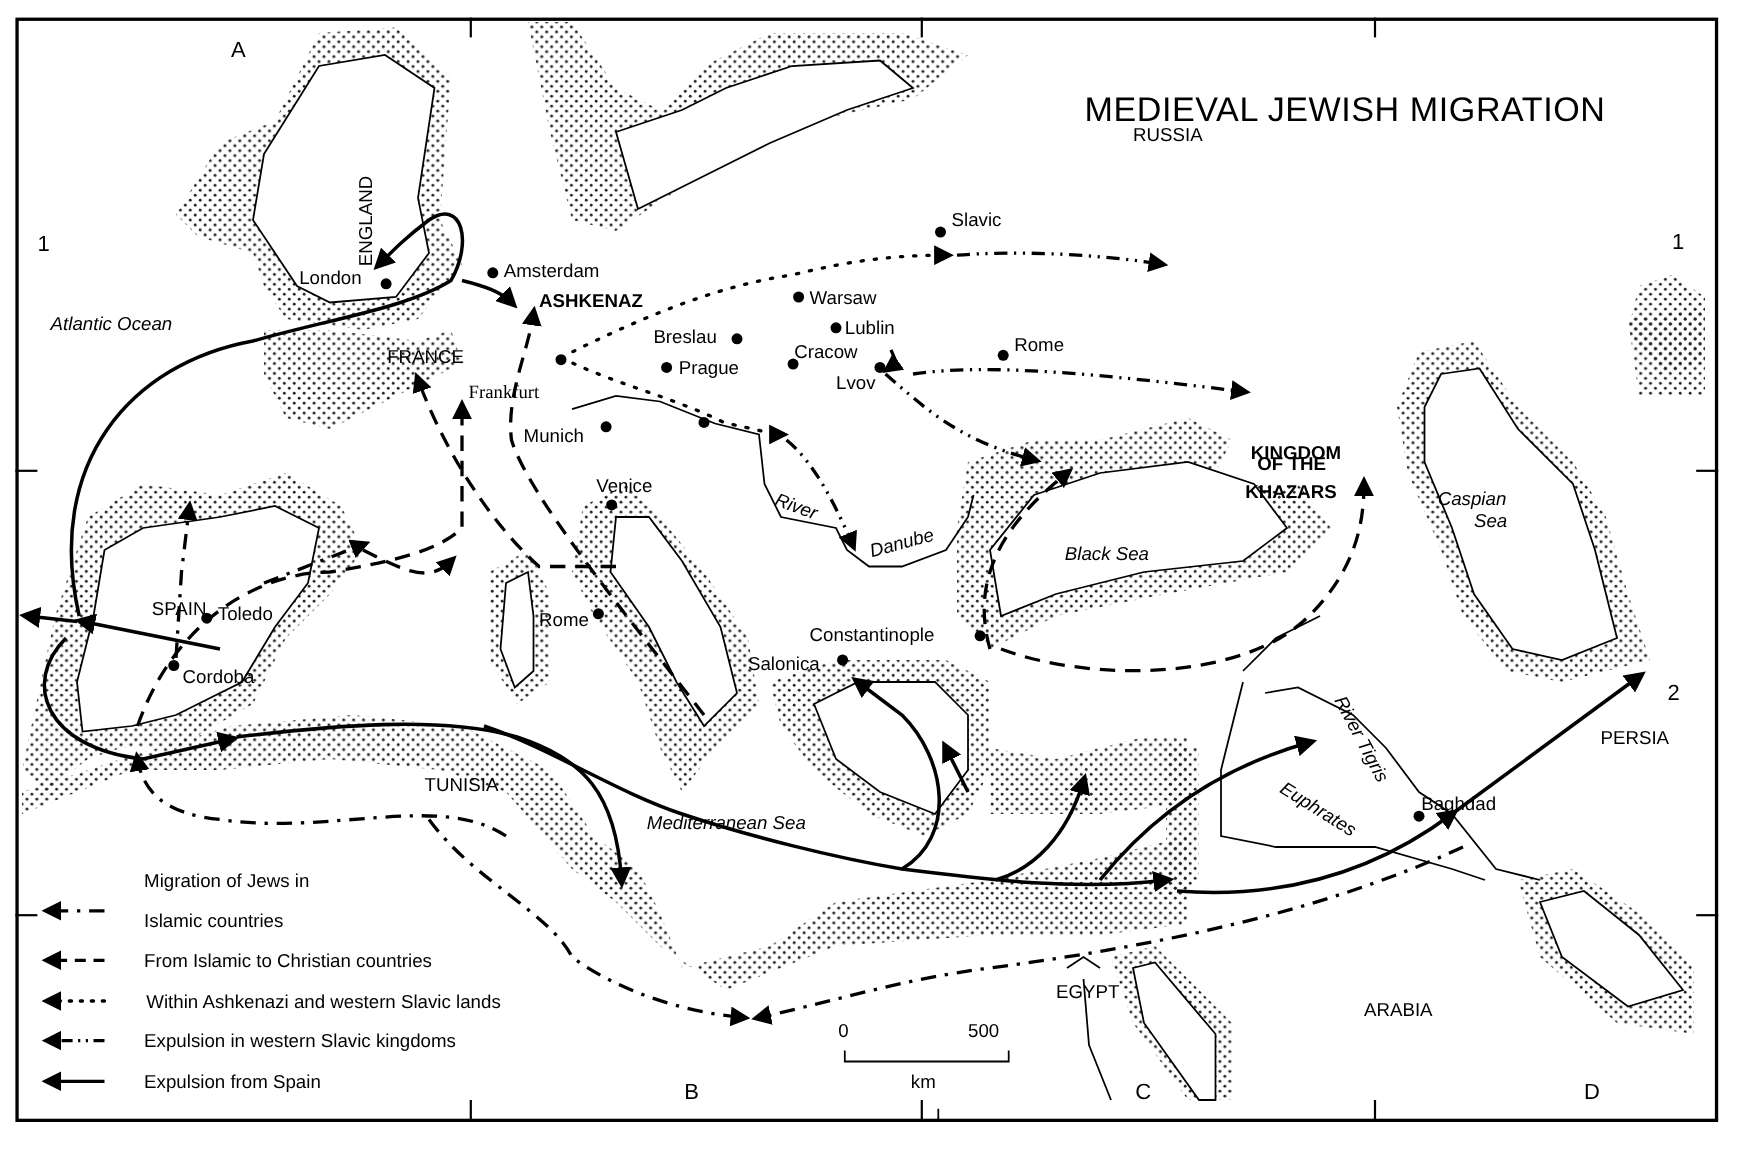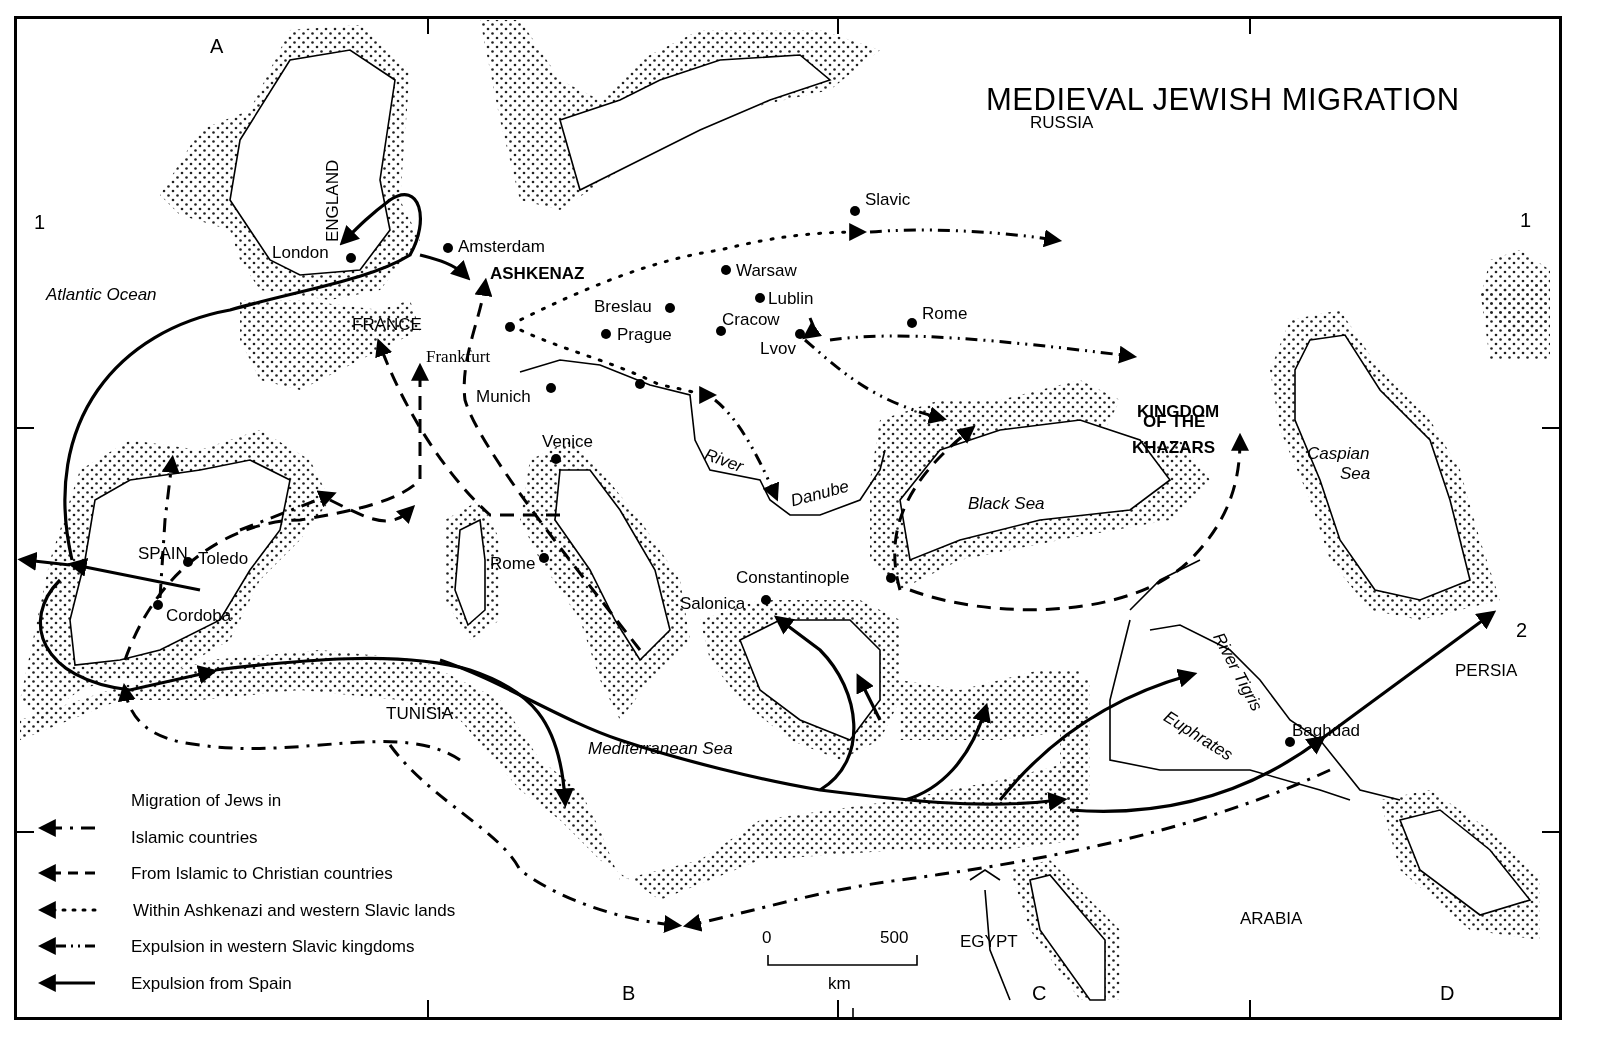--- a/index.html
+++ b/index.html
@@ -187,21 +187,21 @@
 <div class="lbl grid" style="left:34px; top:212px;">1</div>
 <div class="lbl grid" style="left:1520px; top:210px;">1</div>
 <div class="lbl grid" style="left:1516px; top:620px;">2</div>
 
 <div class="lbl" style="left:1030px; top:114px;">RUSSIA</div>
 <div class="lbl" style="left:324px; top:178px; transform:rotate(-90deg); transform-origin:left top; top:242px;">ENGLAND</div>
 <div class="lbl" style="left:352px; top:316px;">FRANCE</div>
 <div class="lbl bold" style="left:490px; top:265px;">ASHKENAZ</div>
 <div class="lbl" style="left:138px; top:503px;margin-top:42px;">SPAIN</div>
 <div class="lbl" style="left:386px; top:705px;">TUNISIA</div>
-<div class="lbl" style="left:960px; top:933px;">EGYPT</div>
+<div class="lbl" style="left:960px; top:893px;">EGYPT</div>
 <div class="lbl" style="left:1240px; top:910px;">ARABIA</div>
 <div class="lbl" style="left:1455px; top:662px;">PERSIA</div>
 <div class="lbl bold" style="left:1137px; top:403px;">KINGDOM</div>
 <div class="lbl bold" style="left:1143px; top:413px;">OF THE</div>
 <div class="lbl bold" style="left:1132px; top:439px;">KHAZARS</div>
 
 <div class="lbl it" style="left:46px; top:286px;">Atlantic Ocean</div>
 <div class="lbl it" style="left:588px; top:740px;">Mediterranean Sea</div>
 <div class="lbl it" style="left:968px; top:495px;">Black Sea</div>
 <div class="lbl it" style="left:1307px; top:445px;">Caspian</div>

